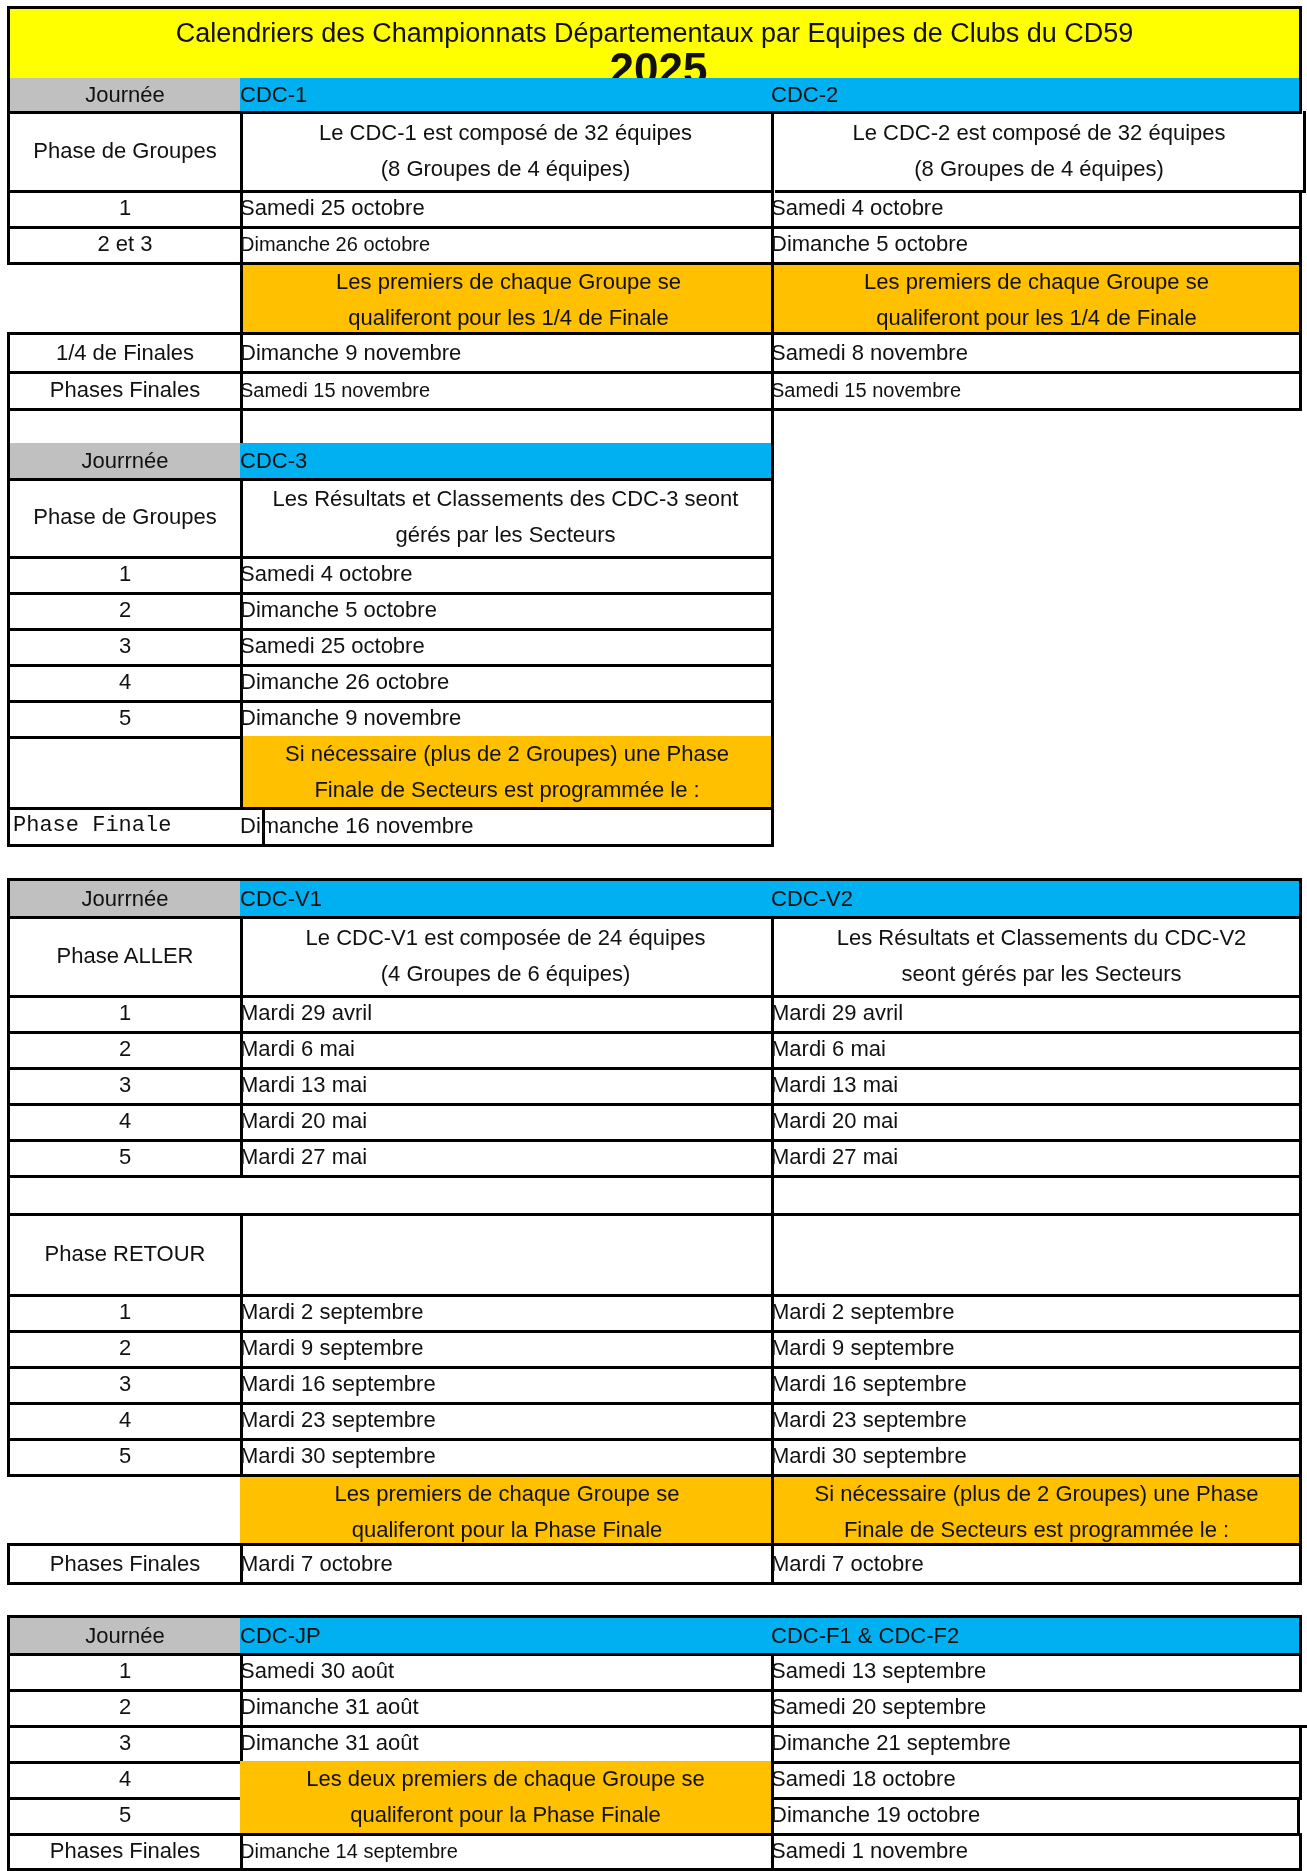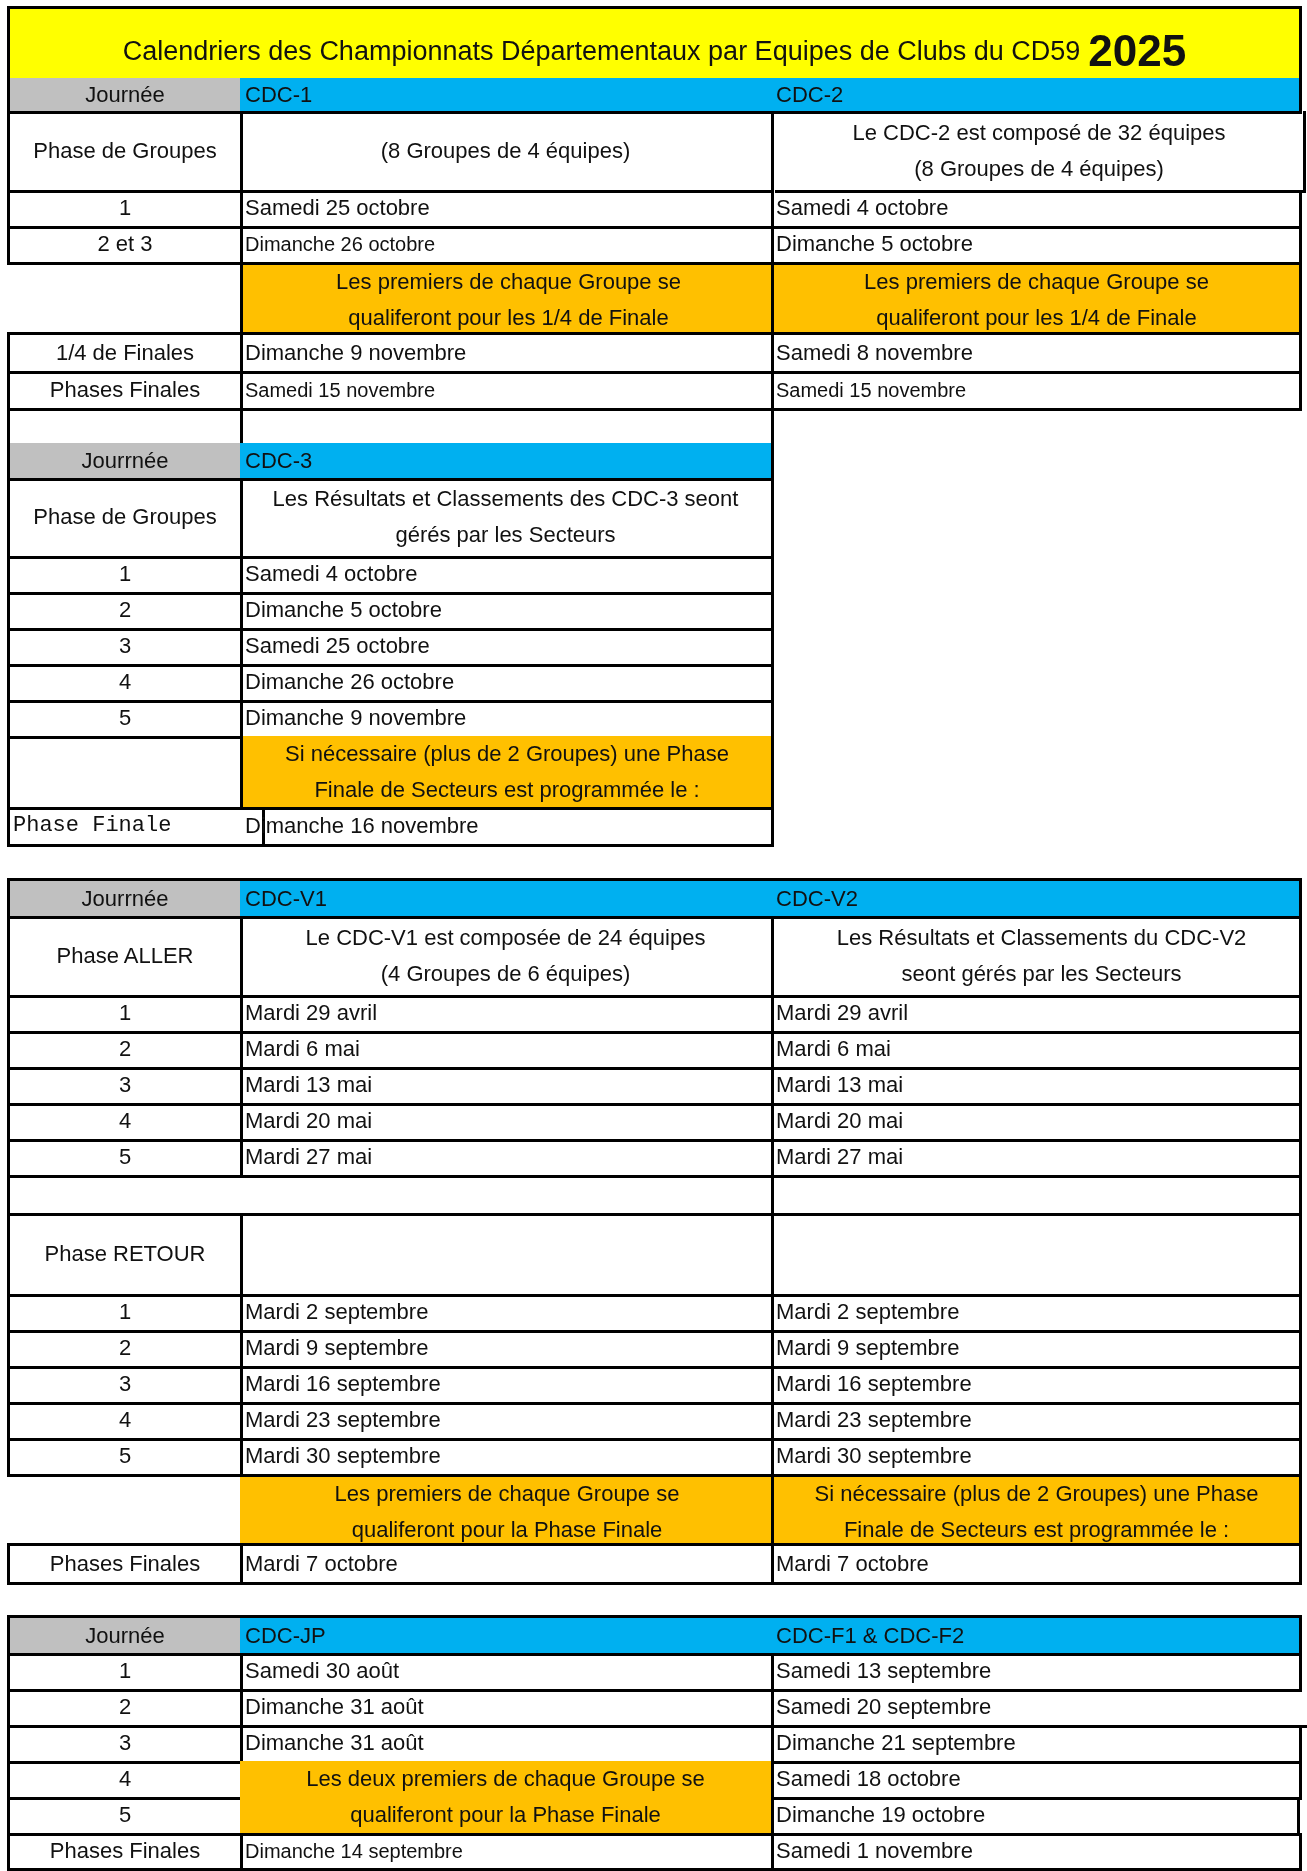--- a/index.html
+++ b/index.html
@@ -5,44 +5,45 @@
   html, body { margin:0; padding:0; background:#ffffff; }
   body { width:1307px; height:1871px; position:relative; overflow:hidden;
          font-family:"Liberation Sans", "DejaVu Sans", sans-serif; color:#111; }
   .cell { position:absolute; box-sizing:border-box; display:flex; align-items:center;
           font-size:22px; line-height:36px; white-space:nowrap; overflow:hidden; }
   .bt { border-top:3px solid #000; }
   .bb { border-bottom:3px solid #000; }
   .bl { border-left:3px solid #000; }
   .br { border-right:3px solid #000; }
   .center { justify-content:center; text-align:center; }
-  .left { justify-content:flex-start; padding-left:5px; }
+  .left { justify-content:flex-start; }
   .multi { white-space:normal; flex-direction:column; justify-content:center; line-height:36px; text-align:center; }
   .gray { background:#c0c0c0; }
   .blue { background:#00b0f0; }
   .orange { background:#ffc000; }
   .yellow { background:#ffff00; }
-  .title { font-size:27px; }
+  .title { font-size:27px;flex-direction:column; }
   .title .year { font-weight:bold; font-size:44px; margin-left:8px; }
   .small { font-size:20px; }
 </style>
 </head>
 <body>
 
 <div class="cell center yellow title bt bl br bb" style="left:7px;top:6px;width:1295px;height:75px;padding-top:14px;">
   <span>Calendriers des Championnats Départementaux par Equipes de Clubs du CD59</span>
     <span class="year">2025</span>
 </div>
 
 <div class="cell center gray bl br bb" style="left:7px;top:78px;width:236px;height:36px;">Journée</div>
 <div class="cell left blue br bb" style="left:240px;top:78px;width:534px;height:36px;">CDC-1</div>
 <div class="cell left blue br bb" style="left:771px;top:78px;width:531px;height:36px;">CDC-2</div>
 
 <div class="cell center bl br bb" style="left:7px;top:111px;width:236px;height:82px;">Phase de Groupes</div>
 <div class="cell multi br bb" style="left:240px;top:111px;width:534px;height:82px;">
+  <span>Le CDC-1 est composé de 32 équipes</span>
   <span>(8 Groupes de 4 équipes)</span>
 </div>
 <div class="cell multi br bb" style="left:775px;top:111px;width:531px;height:82px;">
   <span>Le CDC-2 est composé de 32 équipes</span>
   <span>(8 Groupes de 4 équipes)</span>
 </div>
 
 <div class="cell center bl br bb" style="left:7px;top:190px;width:236px;height:39px;">1</div>
 <div class="cell left br bb" style="left:240px;top:190px;width:534px;height:39px;">Samedi 25 octobre</div>
 <div class="cell left br bb" style="left:771px;top:190px;width:531px;height:39px;">Samedi 4 octobre</div>

